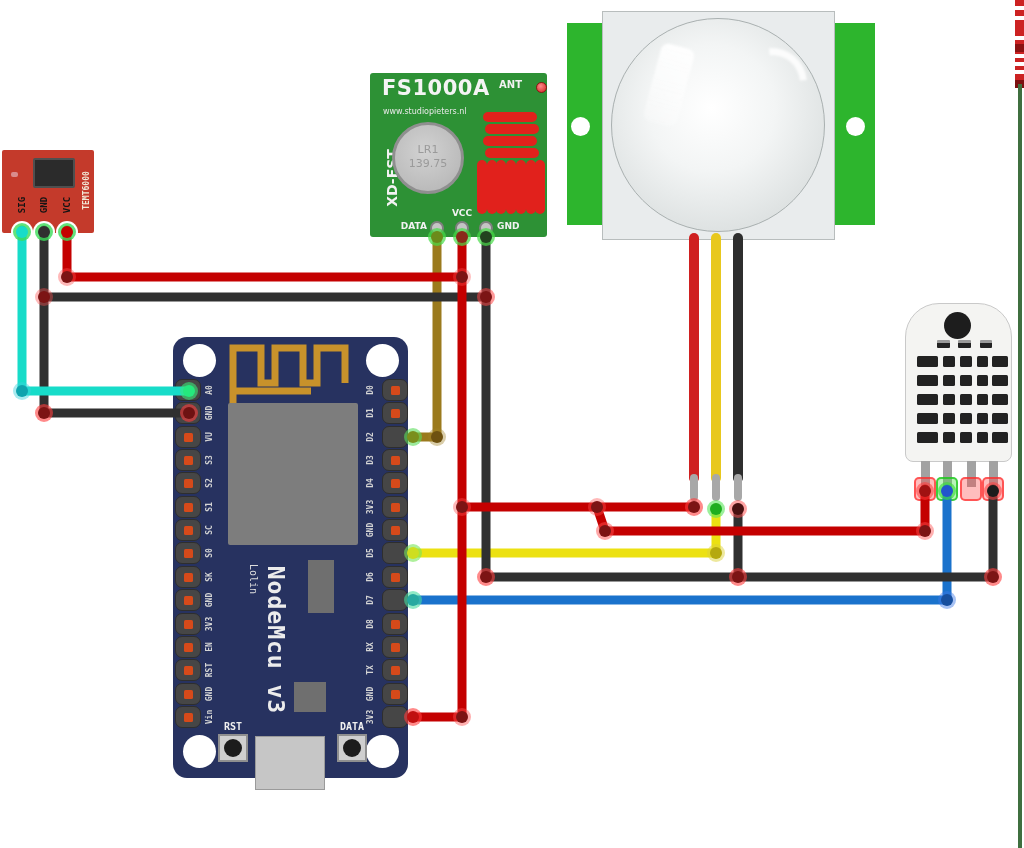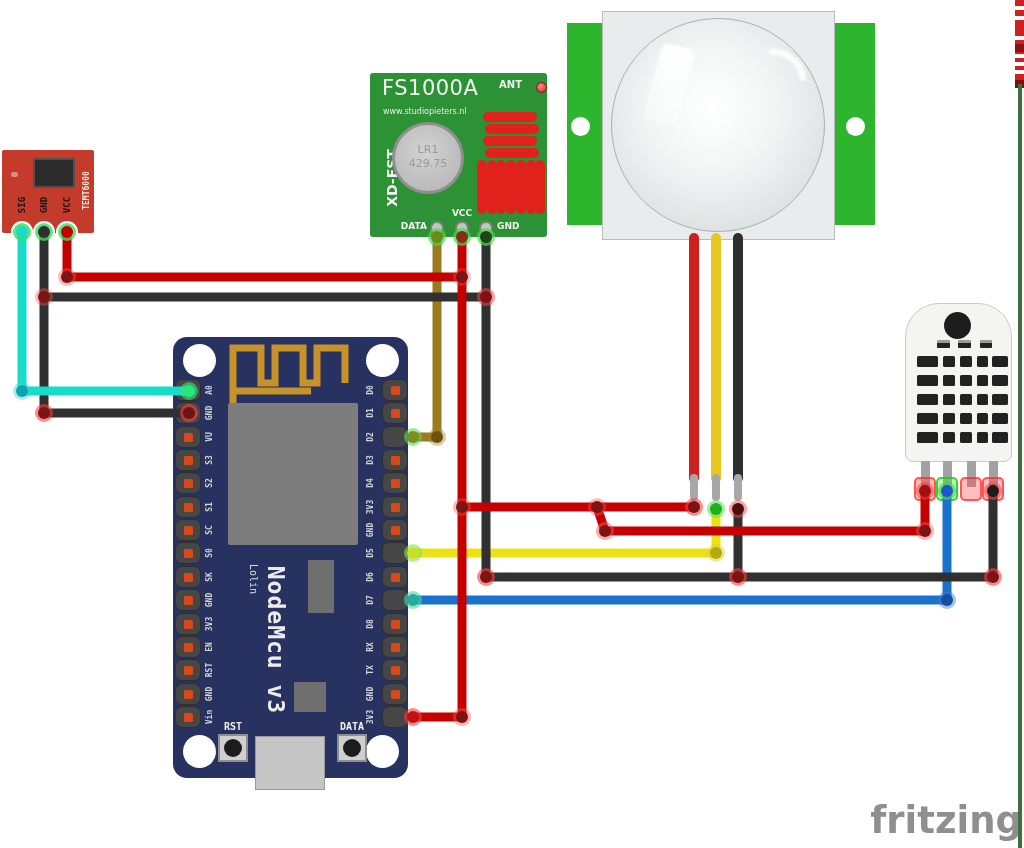--- a/index.html
+++ b/index.html
@@ -14,21 +14,21 @@
   .temt-chip{left:33px;top:158px;width:42px;height:30px;background:#2b2b2b;border:2px solid #4f4f4f;border-radius:2px;}
   .temt-dot{left:11px;top:172px;width:7px;height:5px;background:#d98c8c;border-radius:2px;}
   .temt-name{left:51px;top:185px;width:70px;height:11px;font-size:8px;font-weight:bold;color:#f2e9d8;
              text-align:center;line-height:11px;transform:rotate(-90deg);}
   .temt-pinlabel{width:40px;height:12px;font-size:9px;font-weight:bold;color:#141414;text-align:center;
                  line-height:12px;transform:rotate(-90deg);}
   .pin-circle{width:22px;height:22px;border-radius:50%;background:#fff;}
 
   
   .fs-board{left:370px;top:73px;width:177px;height:164px;background:var(--board_green,#2d9135);border-radius:3px;}
-  .fs-title{left:382px;top:76px;width:120px;height:24px;font-size:21px;font-weight:normal;color:#f4f4f4;letter-spacing:.5px;}
+  .fs-title{left:382px;top:76px;width:120px;height:24px;font-size:21px;font-weight:bold;color:#f4f4f4;letter-spacing:.5px;}
   .fs-url{left:383px;top:107px;width:110px;height:10px;font-size:8px;color:#e9e9e9;}
   .fs-ant{left:496px;top:79px;width:26px;height:12px;font-size:10px;font-weight:bold;color:#f2f2f2;text-align:right;}
   .fs-led{left:536px;top:82px;width:11px;height:11px;border-radius:50%;background:radial-gradient(circle at 40% 35%,#ff8a8a,#d02020);border:1px solid #8d1414;}
   .fs-side{left:346px;top:170px;width:92px;height:16px;font-size:14px;font-weight:bold;color:#f2f2f2;
            text-align:center;line-height:16px;transform:rotate(-90deg);}
   .fs-ic{left:392px;top:122px;width:72px;height:72px;border-radius:50%;border:3px solid #8f8f8f;
          background:radial-gradient(circle at 45% 40%,#d2d2d2,#b2b2b2);}
   .fs-ic-t1{left:392px;top:143px;width:72px;height:12px;font-size:11px;color:#9a9a9a;text-align:center;}
   .fs-ic-t2{left:392px;top:157px;width:72px;height:12px;font-size:11px;color:#9a9a9a;text-align:center;}
   .coil-h{width:54px;height:10px;border-radius:5px;background:var(--coil_red,#e1211c);}
@@ -108,21 +108,21 @@
     </div>
 
   <div class="abs comp fs-board"></div>
   <div class="abs comp fs-title">FS1000A</div>
   <div class="abs comp fs-url">www.studiopieters.nl</div>
   <div class="abs comp fs-ant">ANT</div>
   <div class="abs comp fs-led"></div>
   <div class="abs comp fs-side">XD-FST</div>
   <div class="abs comp fs-ic"></div>
   <div class="abs comp fs-ic-t1">LR1</div>
-  <div class="abs comp fs-ic-t2">429.75</div>
+  <div class="abs comp fs-ic-t2">139.75</div>
   <div id="fs-coils" class="abs comp">
       <div class="coil-h" style="position: absolute; left: 483px; top: 112px;"></div>
       <div class="coil-h" style="position: absolute; left: 485px; top: 124px;"></div>
       <div class="coil-h" style="position: absolute; left: 483px; top: 136px;"></div>
       <div class="coil-h" style="position: absolute; left: 485px; top: 148px;"></div>
       <div class="coil-v" style="position: absolute; left: 477px; top: 160px;"></div>
       <div class="coil-v" style="position: absolute; left: 486.7px; top: 160px;"></div>
       <div class="coil-v" style="position: absolute; left: 496.4px; top: 160px;"></div>
       <div class="coil-v" style="position: absolute; left: 506.1px; top: 160px;"></div>
       <div class="coil-v" style="position: absolute; left: 515.8px; top: 160px;"></div>
@@ -378,14 +378,13 @@
       <div class="dot" style="position: absolute; left: 919px; top: 525px; width: 12px; height: 12px; background: rgb(124, 20, 20); box-shadow: rgba(255, 80, 80, 0.45) 0px 0px 0px 3px;"></div>
       <div class="dot" style="position: absolute; left: 941px; top: 594px; width: 12px; height: 12px; background: rgb(23, 79, 158); box-shadow: rgba(60, 120, 230, 0.45) 0px 0px 0px 3px;"></div>
       <div class="dot" style="position: absolute; left: 407px; top: 594px; width: 12px; height: 12px; background: rgb(39, 169, 160); box-shadow: rgba(70, 220, 160, 0.6) 0px 0px 0px 3px;"></div>
       <div class="dot" style="position: absolute; left: 456px; top: 711px; width: 12px; height: 12px; background: rgb(124, 20, 20); box-shadow: rgba(255, 80, 80, 0.45) 0px 0px 0px 3px;"></div>
       <div class="dot" style="position: absolute; left: 407px; top: 711px; width: 12px; height: 12px; background: rgb(192, 16, 16); box-shadow: rgba(255, 60, 60, 0.6) 0px 0px 0px 3px;"></div>
       <div class="dot" style="position: absolute; left: 919px; top: 485px; width: 12px; height: 12px; background: rgb(160, 18, 18); box-shadow: rgba(255, 60, 60, 0.55) 0px 0px 0px 3px;"></div>
       <div class="dot" style="position: absolute; left: 941px; top: 485px; width: 12px; height: 12px; background: rgb(34, 85, 204); box-shadow: rgba(60, 220, 60, 0.65) 0px 0px 0px 3px;"></div>
       <div class="dot" style="position: absolute; left: 987px; top: 485px; width: 12px; height: 12px; background: rgb(28, 28, 28); box-shadow: rgba(255, 60, 60, 0.55) 0px 0px 0px 3px;"></div>
     </div>
 
-  <div class="abs fritzing">fritzing</div>
 </div>
 
 </body></html>

